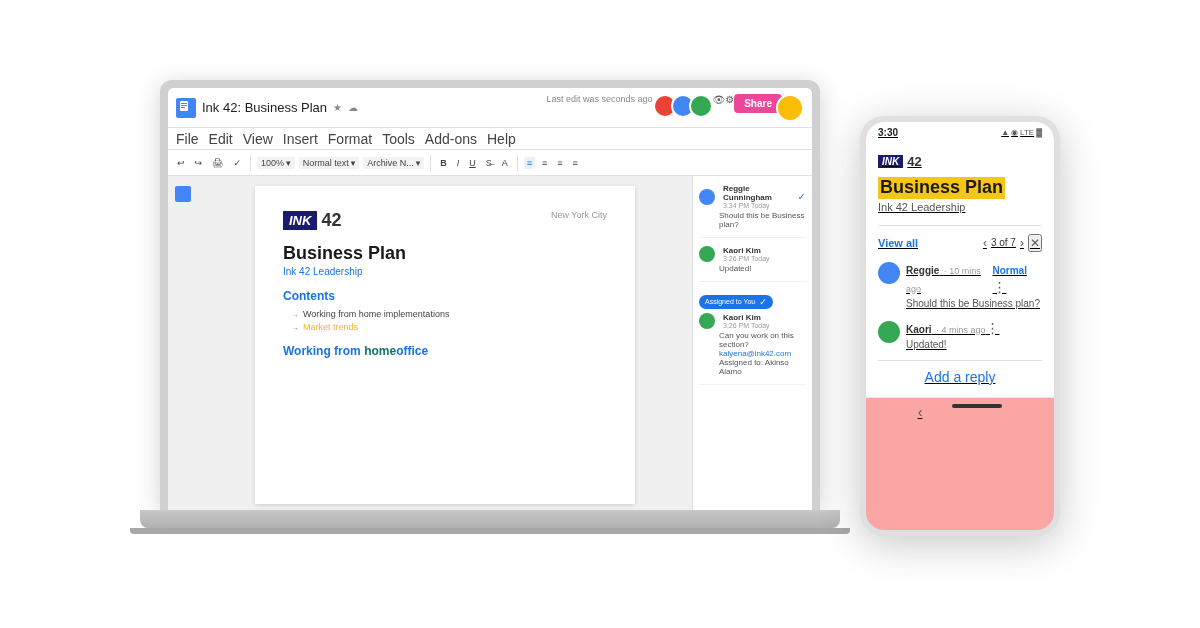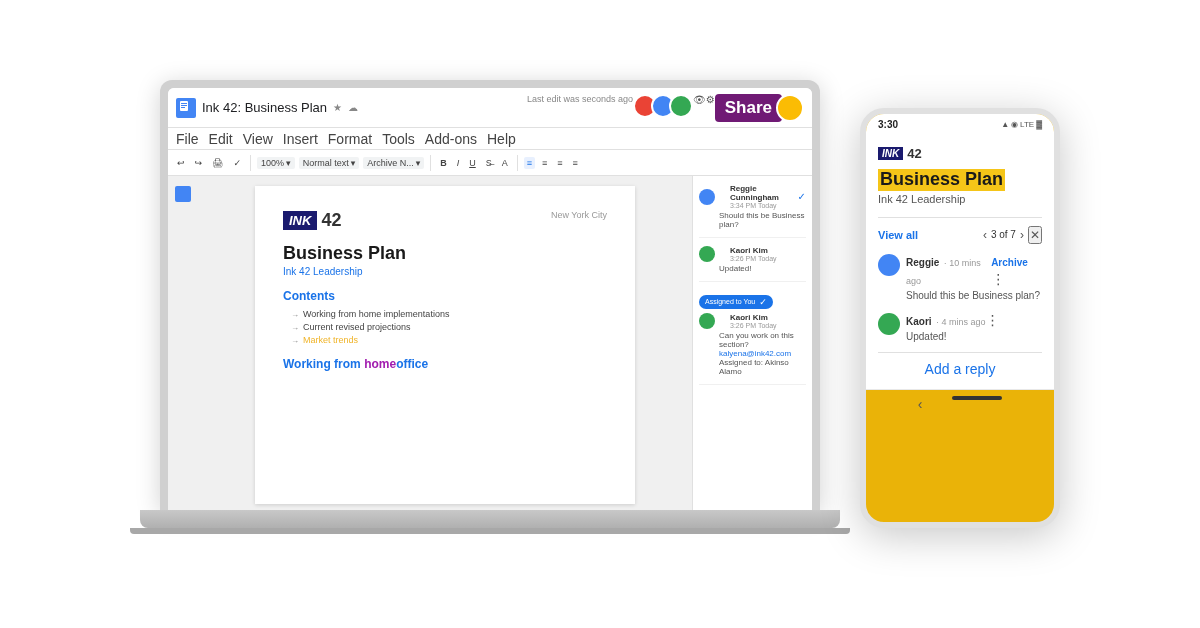--- a/index.html
+++ b/index.html
@@ -118,26 +118,26 @@
       width: 24px;
       height: 24px;
       border-radius: 50%;
       border: 2px solid #fff;
       margin-left: -6px;
     }
 
     .avatar-small:first-child { margin-left: 0; }
 
     .share-btn {
-      background: #701a75;
+      background: #ec4899;
       color: #fff;
       border: none;
       border-radius: 4px;
       padding: 4px 10px;
-      font-size: 17px;
+      font-size: 10px;
       font-weight: 600;
       cursor: pointer;
     }
 
     .docs-menu-bar {
       background: #fff;
       padding: 2px 8px;
       display: flex;
       align-items: center;
       gap: 10px;
@@ -314,21 +314,21 @@
     }
 
     .doc-section-title2 {
       font-size: 12px;
       font-weight: 700;
       color: #1a73e8;
       margin-bottom: 4px;
     }
 
     .home-highlight {
-      color: #a21caf;
+      color: #0f766e;
     }
 
     .doc-body-text {
       font-size: 8px;
       color: #555;
       line-height: 1.5;
     }
 
     
     .docs-comment-panel {
@@ -341,21 +341,21 @@
 
     .comment-item {
       margin-bottom: 8px;
       padding-bottom: 8px;
       border-bottom: 1px solid #f0f0f0;
     }
 
     .comment-header {
       display: flex;
       align-items: center;
-      gap: 15px;
+      gap: 8px;
       margin-bottom: 2px;
     }
 
     .comment-avatar {
       width: 16px;
       height: 16px;
       border-radius: 50%;
       background: #4285f4;
       flex-shrink: 0;
     }
@@ -399,28 +399,29 @@
 
     .assigned-check {
       color: #fff;
       font-size: 9px;
     }
 
     
     .phone {
       position: absolute;
       right: 140px;
-      top: 108px;
+      top: 116px;
       width: 200px;
       height: 420px;
-      background: #eab308;
+      background: #fca5a5;
       border-radius: 24px;
       box-shadow: 0 8px 40px rgba(0,0,0,0.22);
       overflow: hidden;
       border: 6px solid #e0e0e0;
+      text-decoration: underline;
     }
 
     .phone-status-bar {
       background: #fff;
       padding: 4px 12px;
       display: flex;
       align-items: center;
       justify-content: space-between;
       height: 20px;
     }
@@ -699,21 +700,20 @@
                 </div>
                 <span class="doc-location">New York City</span>
               </div>
 
               <div class="doc-title">Business Plan</div>
               <div class="doc-subtitle">Ink 42 Leadership</div>
 
               <div class="doc-section-title">Contents</div>
               <ul class="doc-list">
                 <li>Working from home implementations</li>
-                <li>Current revised projections</li>
                 <li class="highlighted">Market trends</li>
               </ul>
 
               <div class="doc-section-title2">
                 Working from <span class="home-highlight">home</span>office
               </div>
 
             </div>
           </div>
 
@@ -809,21 +809,21 @@
 
       <div class="phone-comment-item">
         <div class="phone-comment-avatar"></div>
         <div class="phone-comment-body">
           <div class="phone-comment-header">
             <div>
               <span class="phone-comment-user">Reggie</span>
               <span class="phone-comment-time"> · 10 mins ago</span>
             </div>
             <div>
-              <span class="phone-comment-resolve">Archive</span>
+              <span class="phone-comment-resolve">Normal</span>
               <span class="phone-comment-more"> ⋮</span>
             </div>
           </div>
           <div class="phone-comment-text">Should this be Business plan?</div>
         </div>
       </div>
 
       <div class="phone-comment-item">
         <div class="phone-comment-avatar green"></div>
         <div class="phone-comment-body">

